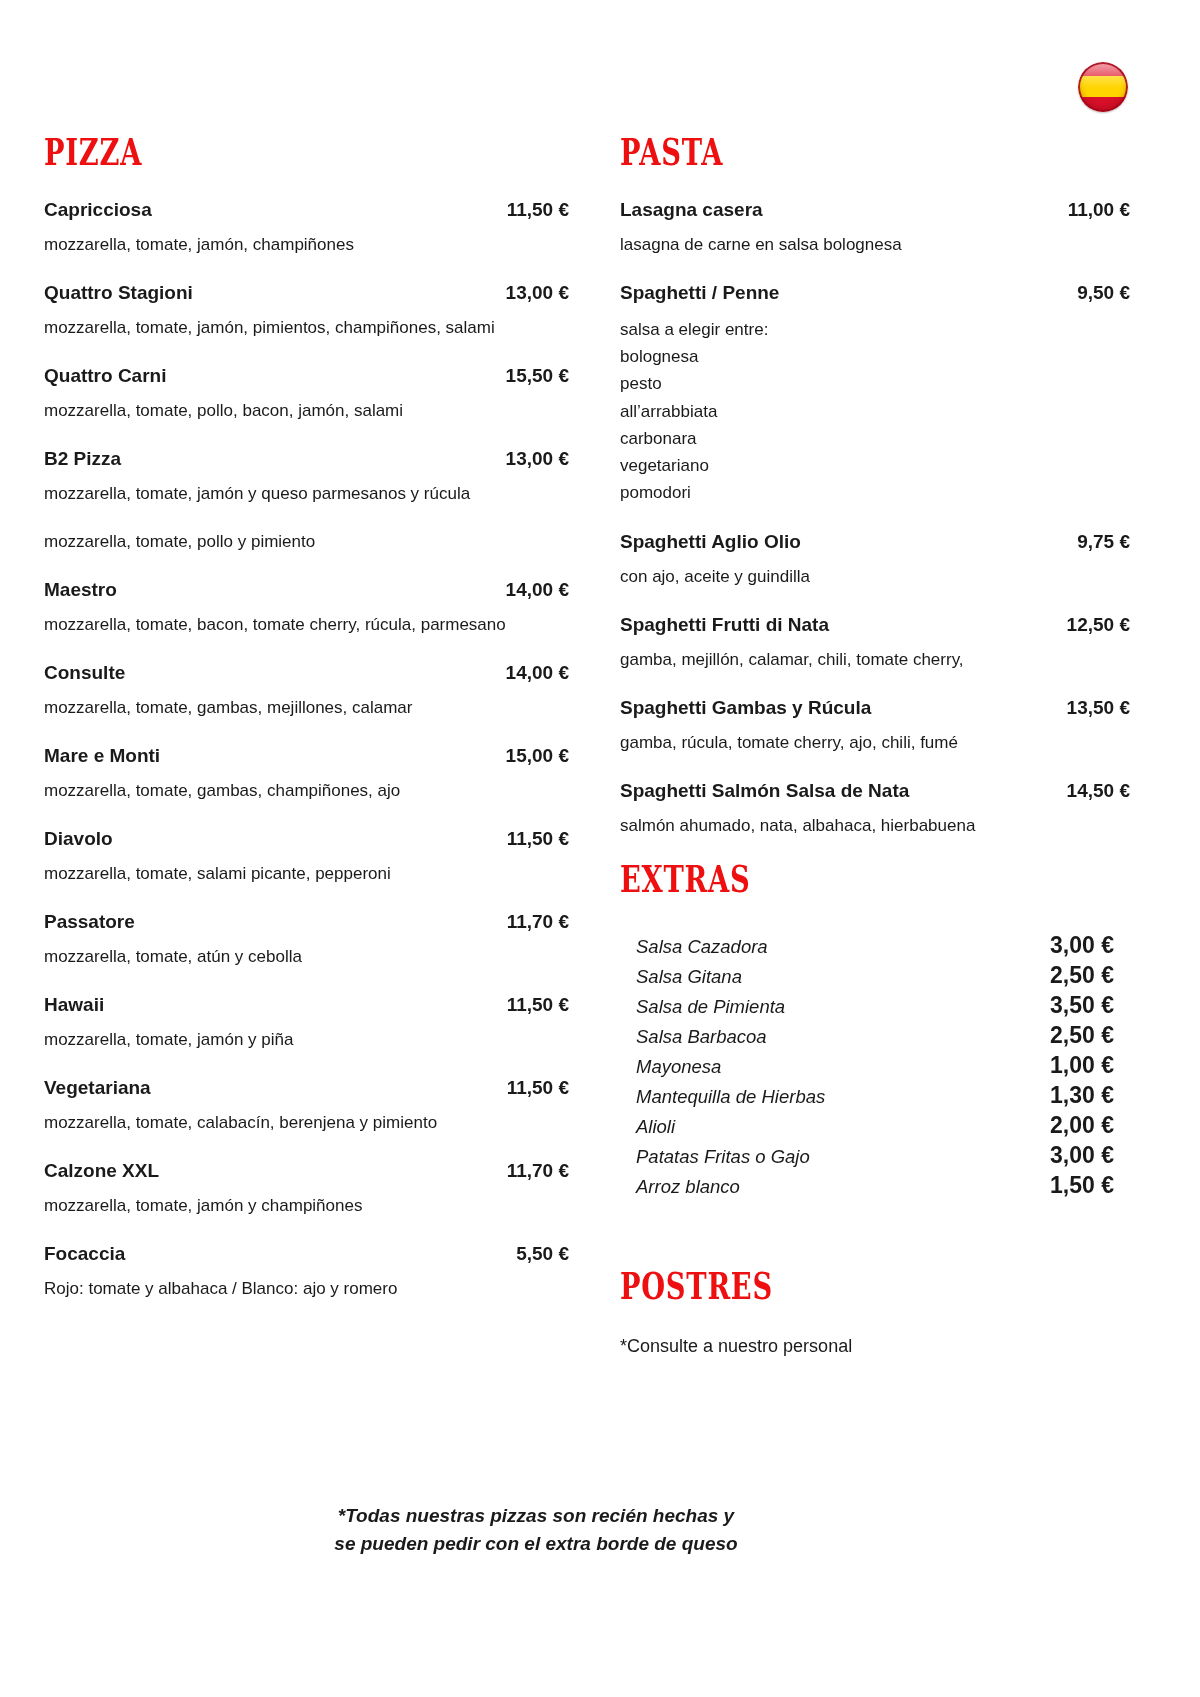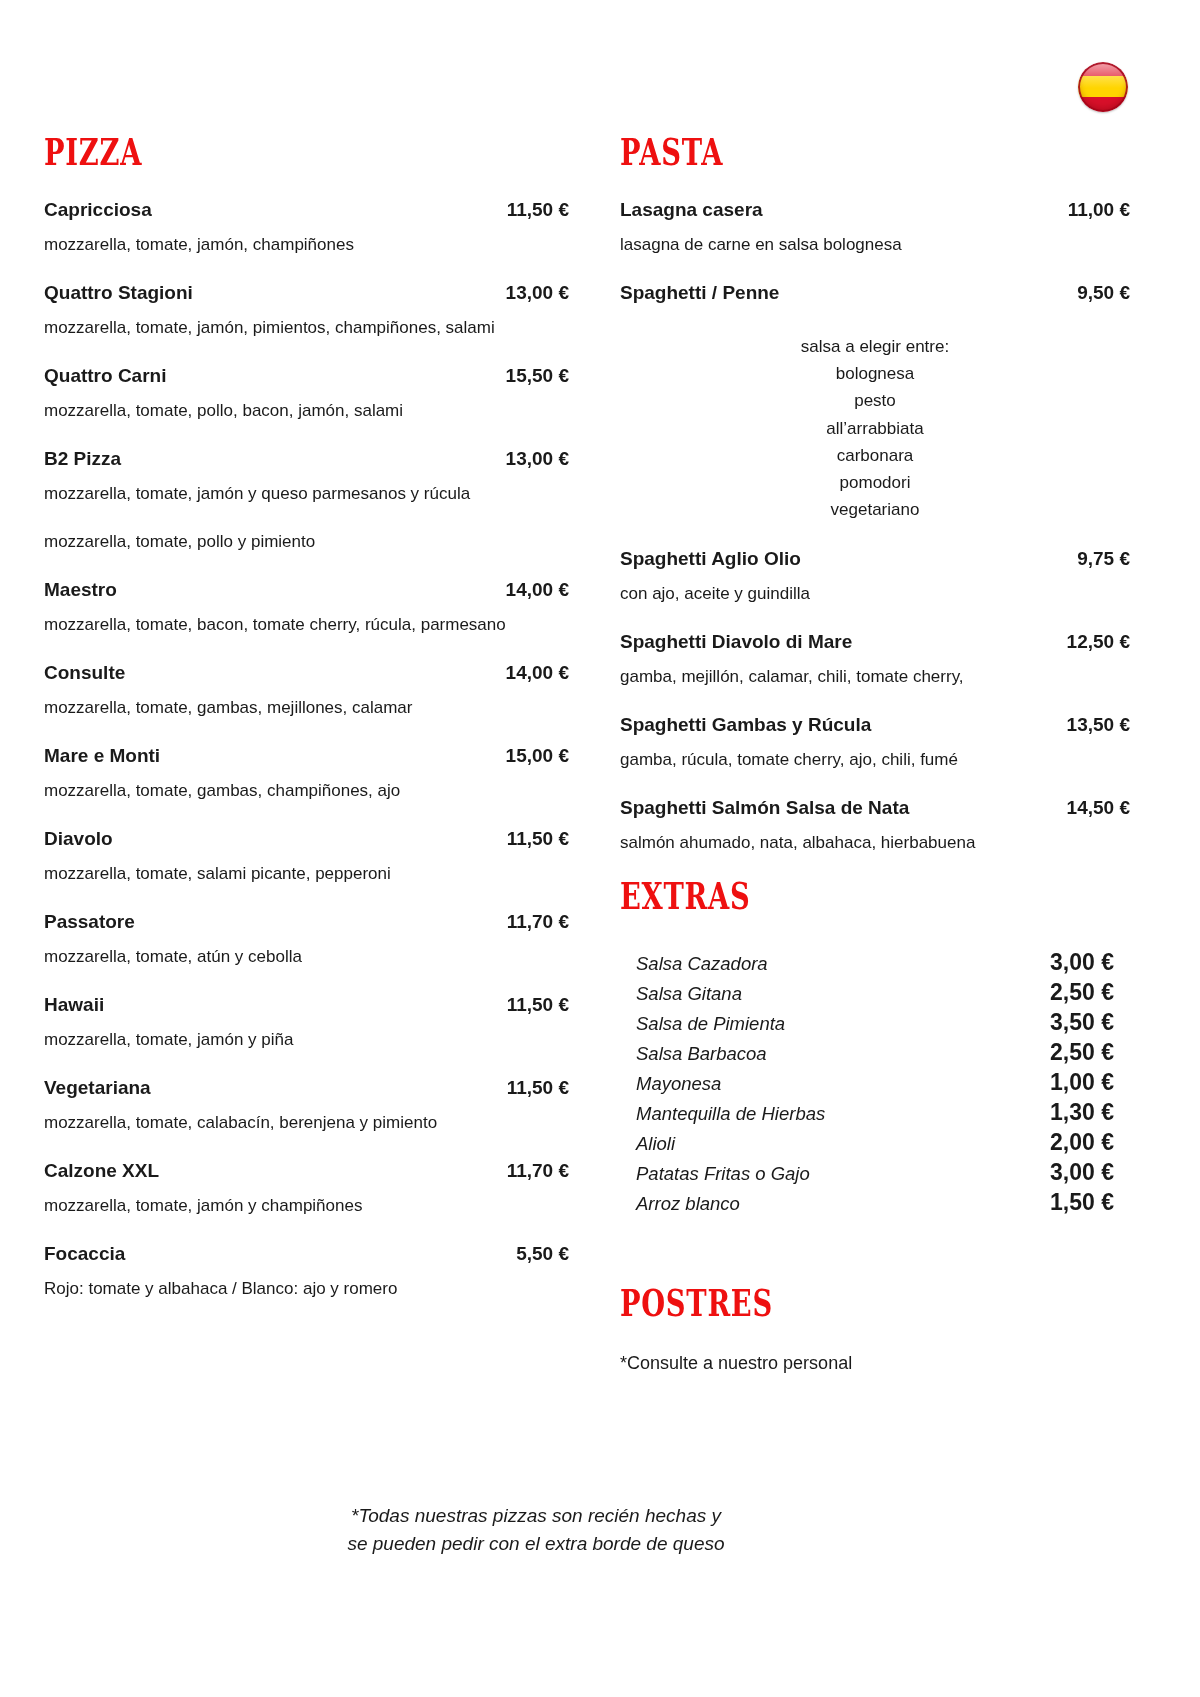--- a/index.html
+++ b/index.html
@@ -20,32 +20,32 @@
     font-size:38px;line-height:34px;margin:0 0 29px 0;letter-spacing:1px;
     transform:scaleX(.72);transform-origin:0 0;white-space:nowrap;}
   .title-extras{margin:20px 0 35px 0;}
   .title-postres{margin:68px 0 31px 0;}
 
   .item{margin:0 0 24px 0;}
   .item-row{display:flex;justify-content:space-between;align-items:baseline;}
   .item-name{font-weight:bold;font-size:19px;line-height:24px;}
   .item-price{font-weight:bold;font-size:19px;line-height:24px;white-space:nowrap;margin-left:8px;}
   .item-desc{font-size:17px;line-height:24px;margin-top:11px;}
-  .item-desc-multi{margin-top:28px;text-align:center;}
+  .item-desc-multi{margin-top:11px;}
   .item-desc-multi div{font-size:17px;line-height:27.2px;}
 
   .extras-list{margin:16px;}
   .extra-row{display:flex;justify-content:space-between;align-items:baseline;line-height:29px;}
   .extra-name{font-style:italic;font-size:18.5px;}
   .extra-price{font-weight:bold;font-size:23px;white-space:nowrap;margin-left:8px;}
 
   .postres-note{font-size:18px;line-height:24px;}
 
   .footer{position:absolute;top:1502px;left:0;width:1072px;text-align:center;
-    font-style:italic;font-size:19px;line-height:28px;color:#1a1a1a;}
+    font-style:italic;font-size:19px;line-height:28px;color:#1a1a1a;font-weight:bold;}
 </style>
 </head>
 <body>
 
 <div class="page">
 
   <div class="flag"></div>
 
   <div class="col col-left">
     <div class="section-title">PIZZA</div>
@@ -160,34 +160,34 @@
       <div class="item-row">
           <span class="item-name">Spaghetti / Penne</span>
           <span class="item-price">9,50 €</span>
         </div>
       <div class="item-desc-multi">
         <div>salsa a elegir entre:</div>
         <div>bolognesa</div>
         <div>pesto</div>
         <div>all’arrabbiata</div>
         <div>carbonara</div>
+        <div>vegetariano</div>
         <div>pomodori</div>
-        <div>vegetariano</div>
       </div>
     </div>
     <div class="item">
       <div class="item-row">
           <span class="item-name">Spaghetti Aglio Olio</span>
           <span class="item-price">9,75 €</span>
         </div>
       <div class="item-desc">con ajo, aceite y guindilla</div>
     </div>
     <div class="item">
       <div class="item-row">
-          <span class="item-name">Spaghetti Diavolo di Mare</span>
+          <span class="item-name">Spaghetti Frutti di Nata</span>
           <span class="item-price">12,50 €</span>
         </div>
       <div class="item-desc">gamba, mejillón, calamar, chili, tomate cherry,</div>
     </div>
     <div class="item">
       <div class="item-row">
           <span class="item-name">Spaghetti Gambas y Rúcula</span>
           <span class="item-price">13,50 €</span>
         </div>
       <div class="item-desc">gamba, rúcula, tomate cherry, ajo, chili, fumé</div>

